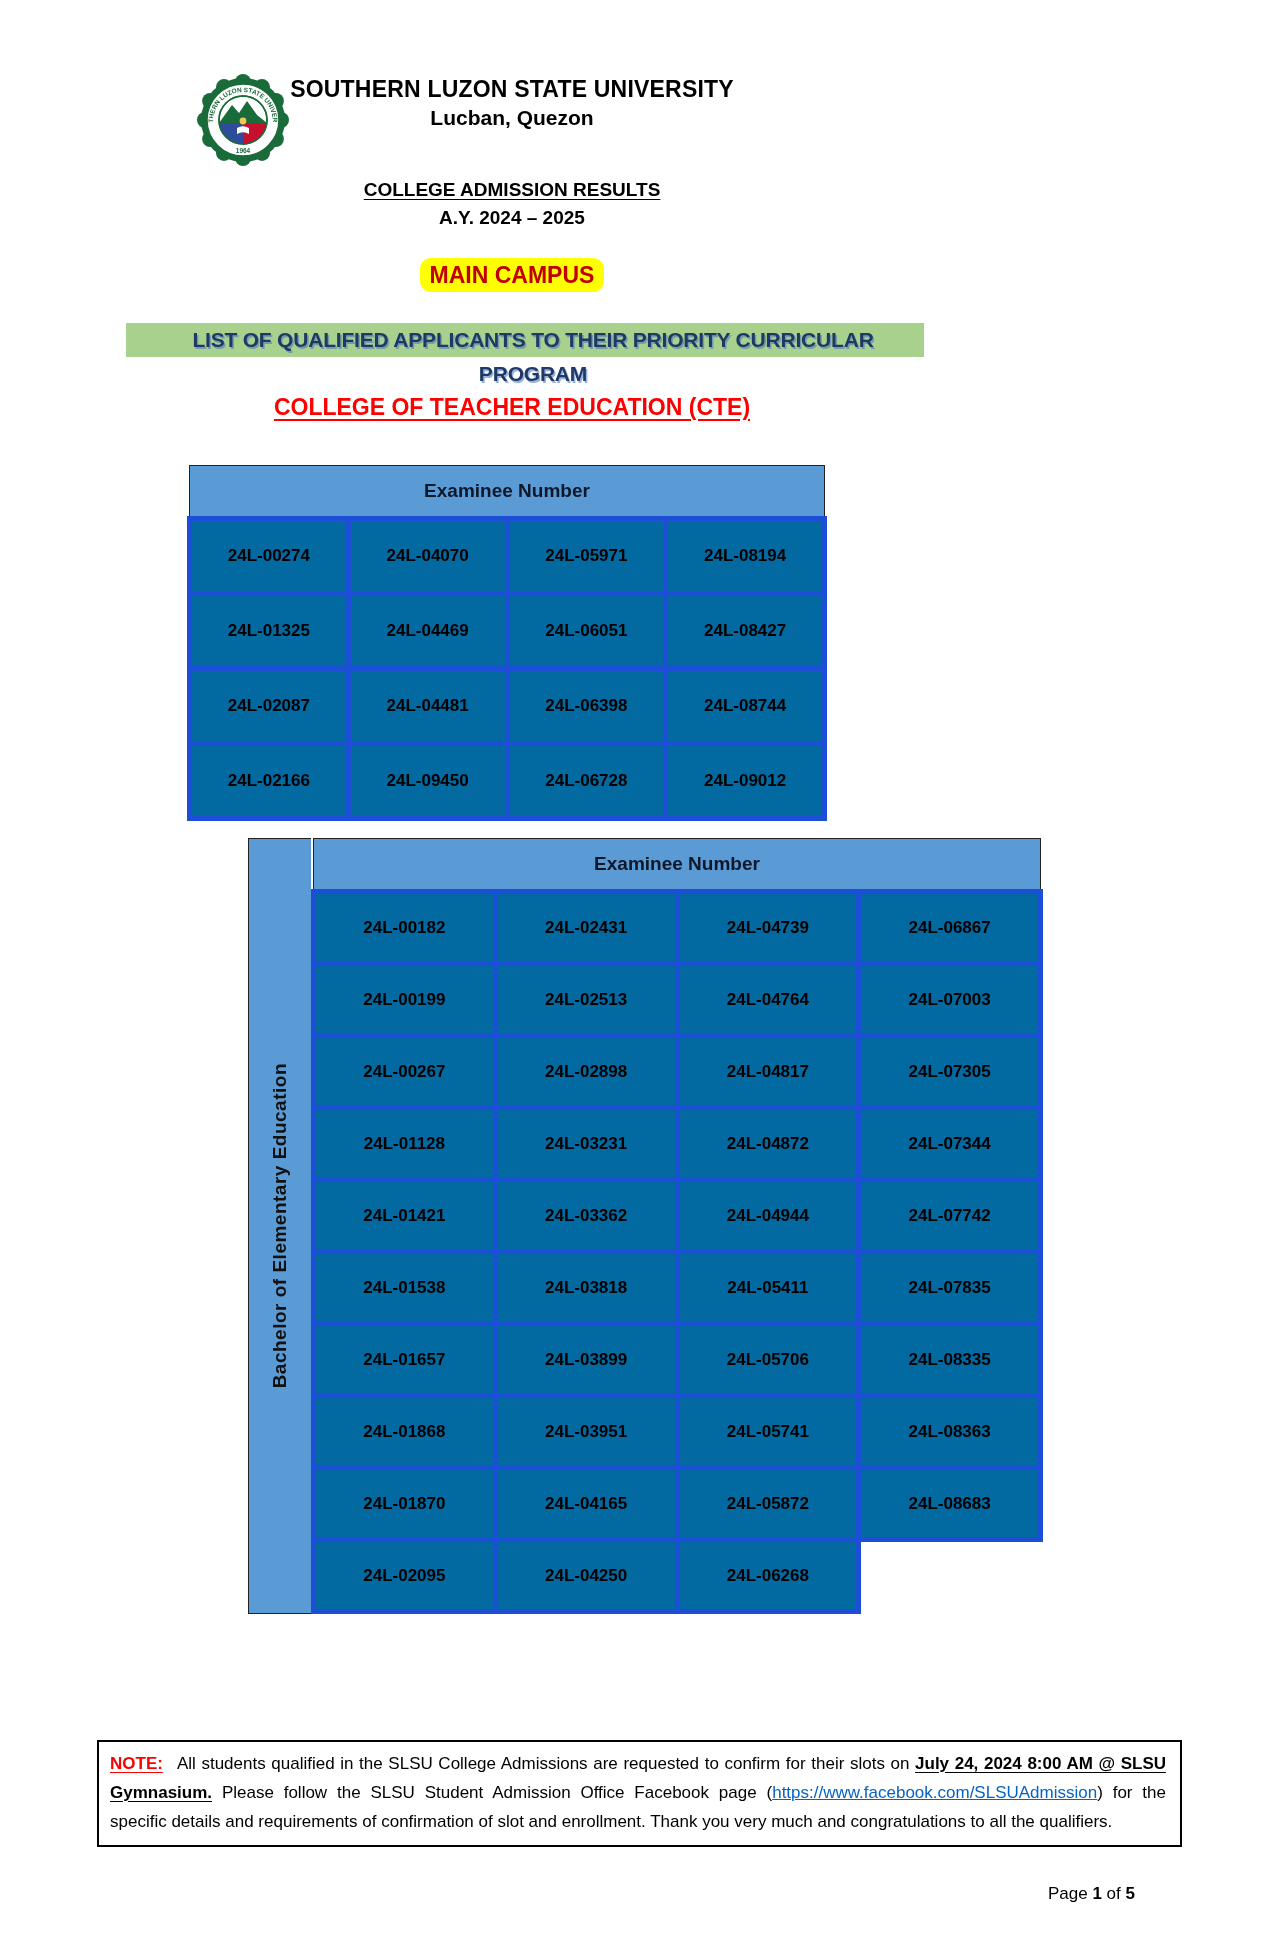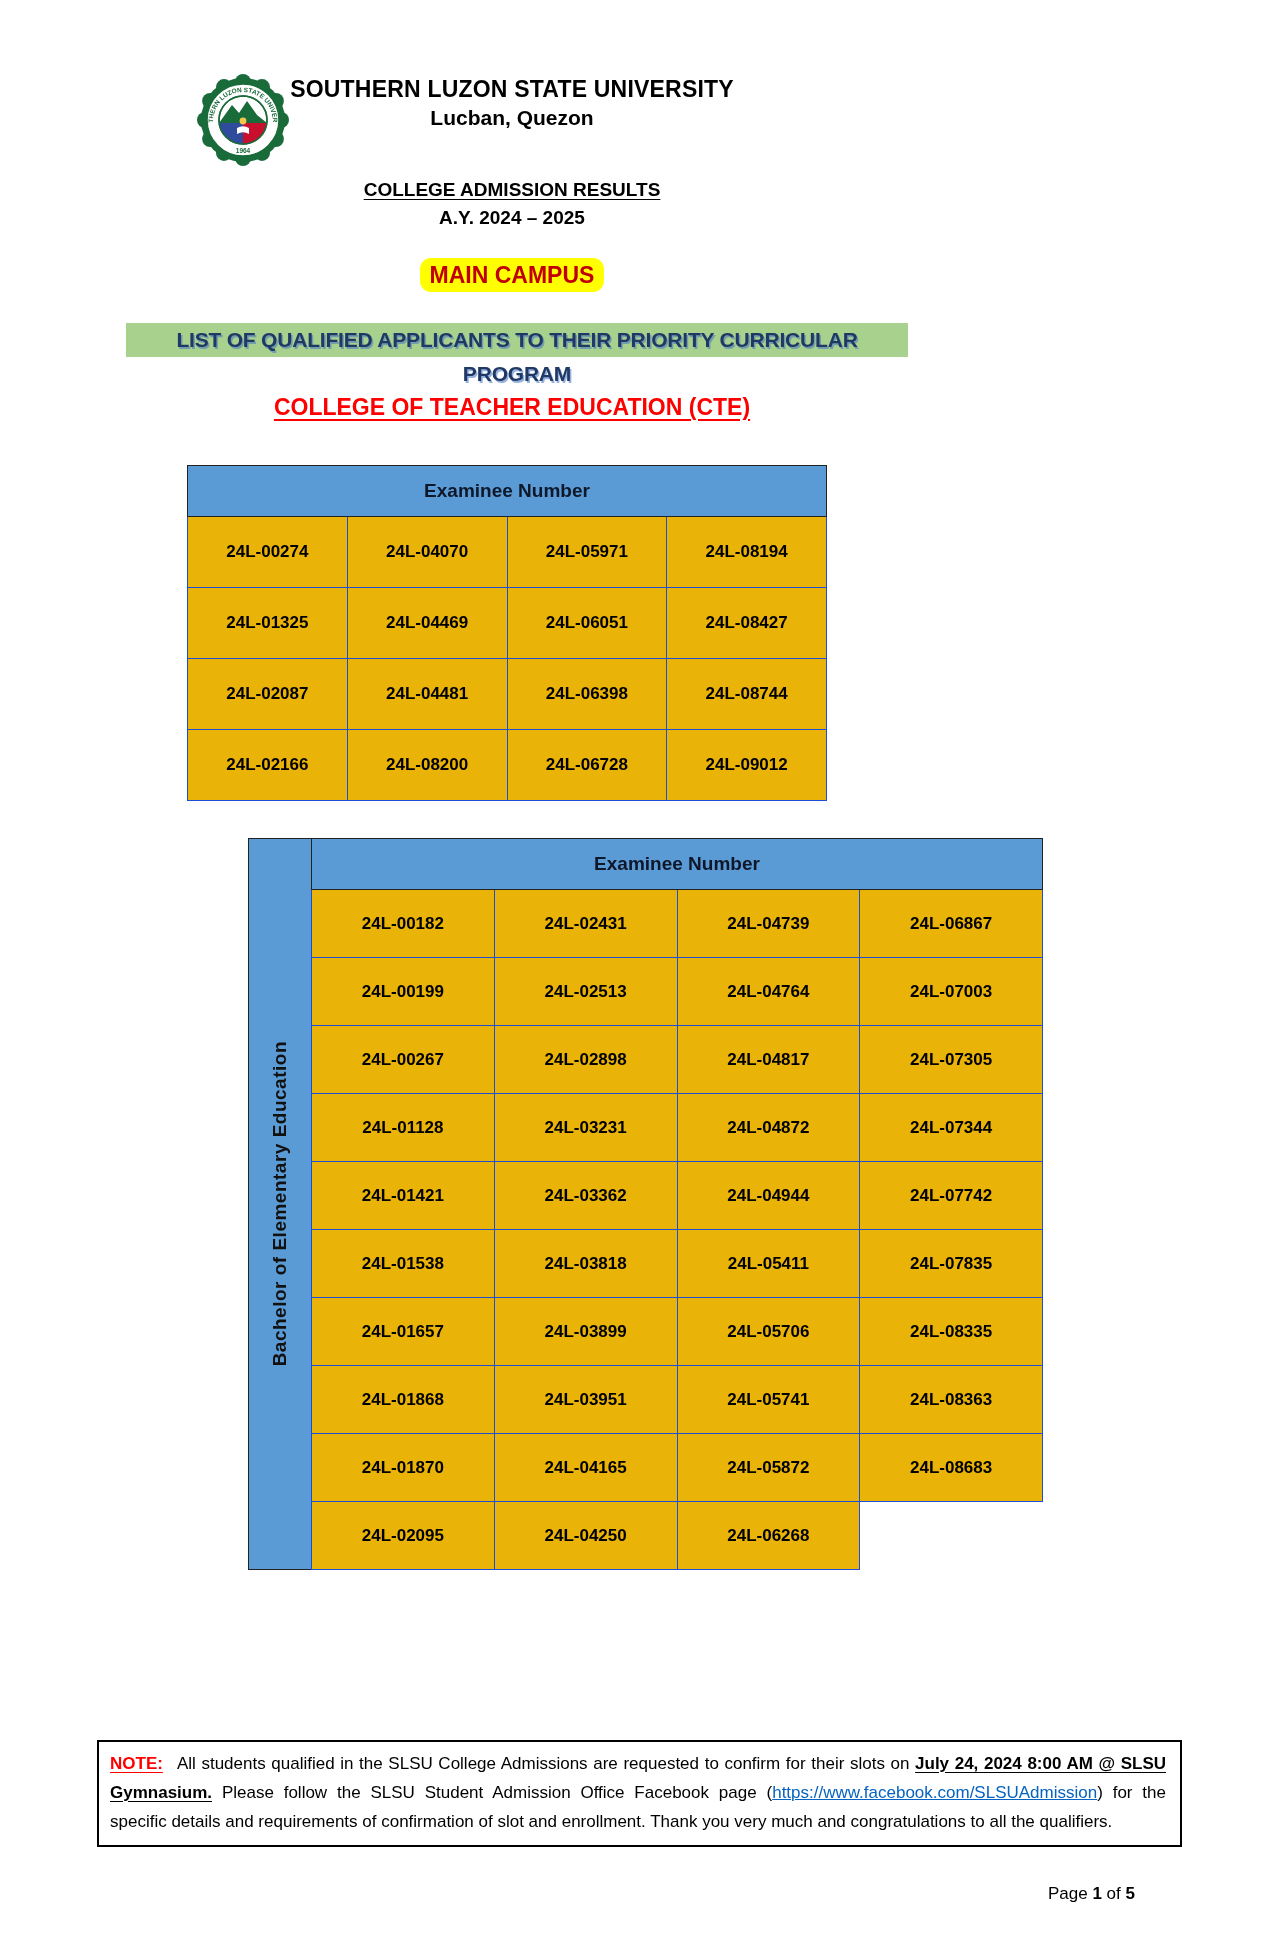--- a/index.html
+++ b/index.html
@@ -13,43 +13,43 @@
   .univ-loc{font-size:21px;font-weight:bold;line-height:28px;}
   .adm-title{font-size:19px;font-weight:bold;line-height:25px;margin-top:45px;
              text-decoration:underline;text-underline-offset:3px;}
   .adm-ay{font-size:19px;font-weight:bold;line-height:25px;margin-top:3px;}
   .campus-badge{display:inline-block;margin-top:28px;background:var(--highlight-yellow,#ffff00);
                 color:var(--campus-red,#c00000);font-size:23px;font-weight:bold;
                 padding:3px 10px;line-height:28px;border-radius:11px;}
   .list-banner{position:absolute;left:126px;top:323px;width:782px;height:34px;
                background:var(--highlight-green,#a9d18e);color:var(--navy,#1f3864);
                font-size:21px;font-weight:bold;line-height:34px;text-align:center;
-               letter-spacing:-.2px;text-shadow:1.5px 1.5px 0 rgba(68,114,196,.55);}
+               letter-spacing:-.2px;text-shadow:1.5px 1.5px 0 rgba(68,114,196,.55);padding-left:16px;}
   .college-title{position:absolute;left:0;top:392px;width:1024px;text-align:center;
                  color:var(--college-red,#ff0000);font-size:23px;font-weight:bold;line-height:30px;
                  text-decoration:underline;text-underline-offset:4px;text-decoration-thickness:2px;}
 
   
   .tbl-wrap{position:absolute;display:flex;align-items:stretch;}
   .tbl1{left:187px;top:465px;}
   .tbl2{left:248px;top:838px;}
   .label-col{background:var(--table-blue,#5b9bd5);border:1px solid #222;border-right:none;
              display:flex;align-items:center;justify-content:center;}
   .tbl1 .label-col{width:190px;}
   .tbl2 .label-col{width:62px;}
   .label-text{font-size:19px;font-weight:bold;line-height:25px;text-align:center;width:145px;color:#111;}
   .vlabel{writing-mode:vertical-rl;transform:rotate(180deg);white-space:nowrap;
           font-size:19px;font-weight:bold;color:#111;letter-spacing:.5px;}
   table.exam{border-collapse:collapse;table-layout:fixed;}
   .tbl1 table.exam{width:640px;}
   .tbl2 table.exam{width:732px;}
   table.exam th{background:var(--table-blue,#5b9bd5);color:#0f172a;font-size:19px;font-weight:bold;
                 height:48px;border:1px solid #222;text-align:center;}
-  table.exam td{border:1px solid #1d4ed8;text-align:center;font-size:17px;font-weight:bold;
-                color:#000;background:#eab308;}
+  table.exam td{border:5px solid #1d4ed8;text-align:center;font-size:17px;font-weight:bold;
+                color:#000;background:#0369a1;}
   .tbl1 table.exam td{height:68px;}
   .tbl2 table.exam td{height:65px;}
   table.exam td.ghost{border:none;background:transparent;}
 
   
   .note-box{position:absolute;left:97px;top:1740px;width:1056px;border:2px solid #000;
             padding:7px 14px 9px 11px;font-size:17px;line-height:29px;text-align:justify;color:#000;}
   .note-label{color:var(--college-red,#ff0000);font-weight:bold;text-decoration:underline;
               text-underline-offset:3px;margin-right:14px;}
   .note-bold{font-weight:bold;text-decoration:underline;text-underline-offset:3px;}
@@ -137,21 +137,21 @@
             <td>24L-08427</td>
           </tr>
           <tr>
             <td>24L-02087</td>
             <td>24L-04481</td>
             <td>24L-06398</td>
             <td>24L-08744</td>
           </tr>
           <tr>
             <td>24L-02166</td>
-            <td>24L-08200</td>
+            <td>24L-09450</td>
             <td>24L-06728</td>
             <td>24L-09012</td>
           </tr>
         </tbody>
     </table>
   </div>
 
   <div class="tbl-wrap tbl2">
     <div class="label-col">
       <div class="vlabel">Bachelor of Elementary Education</div>

